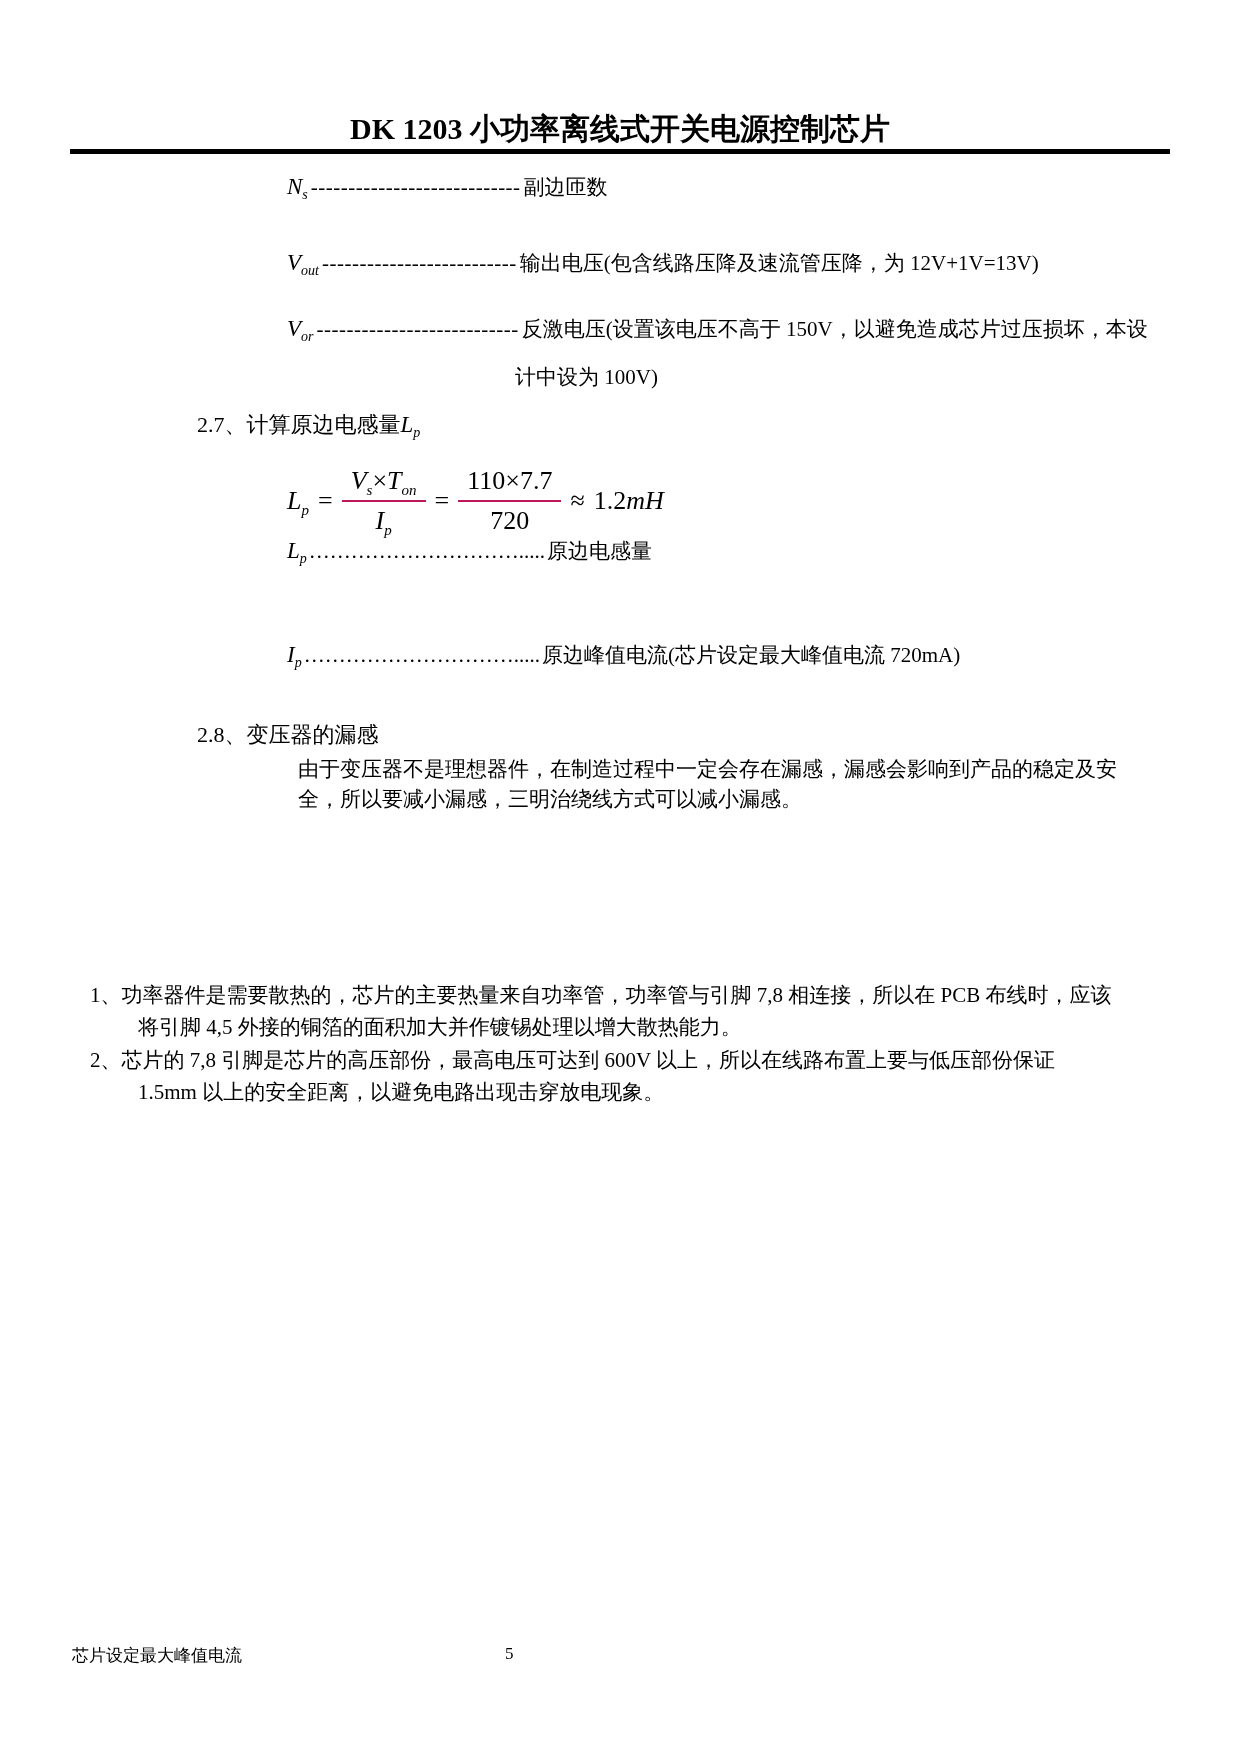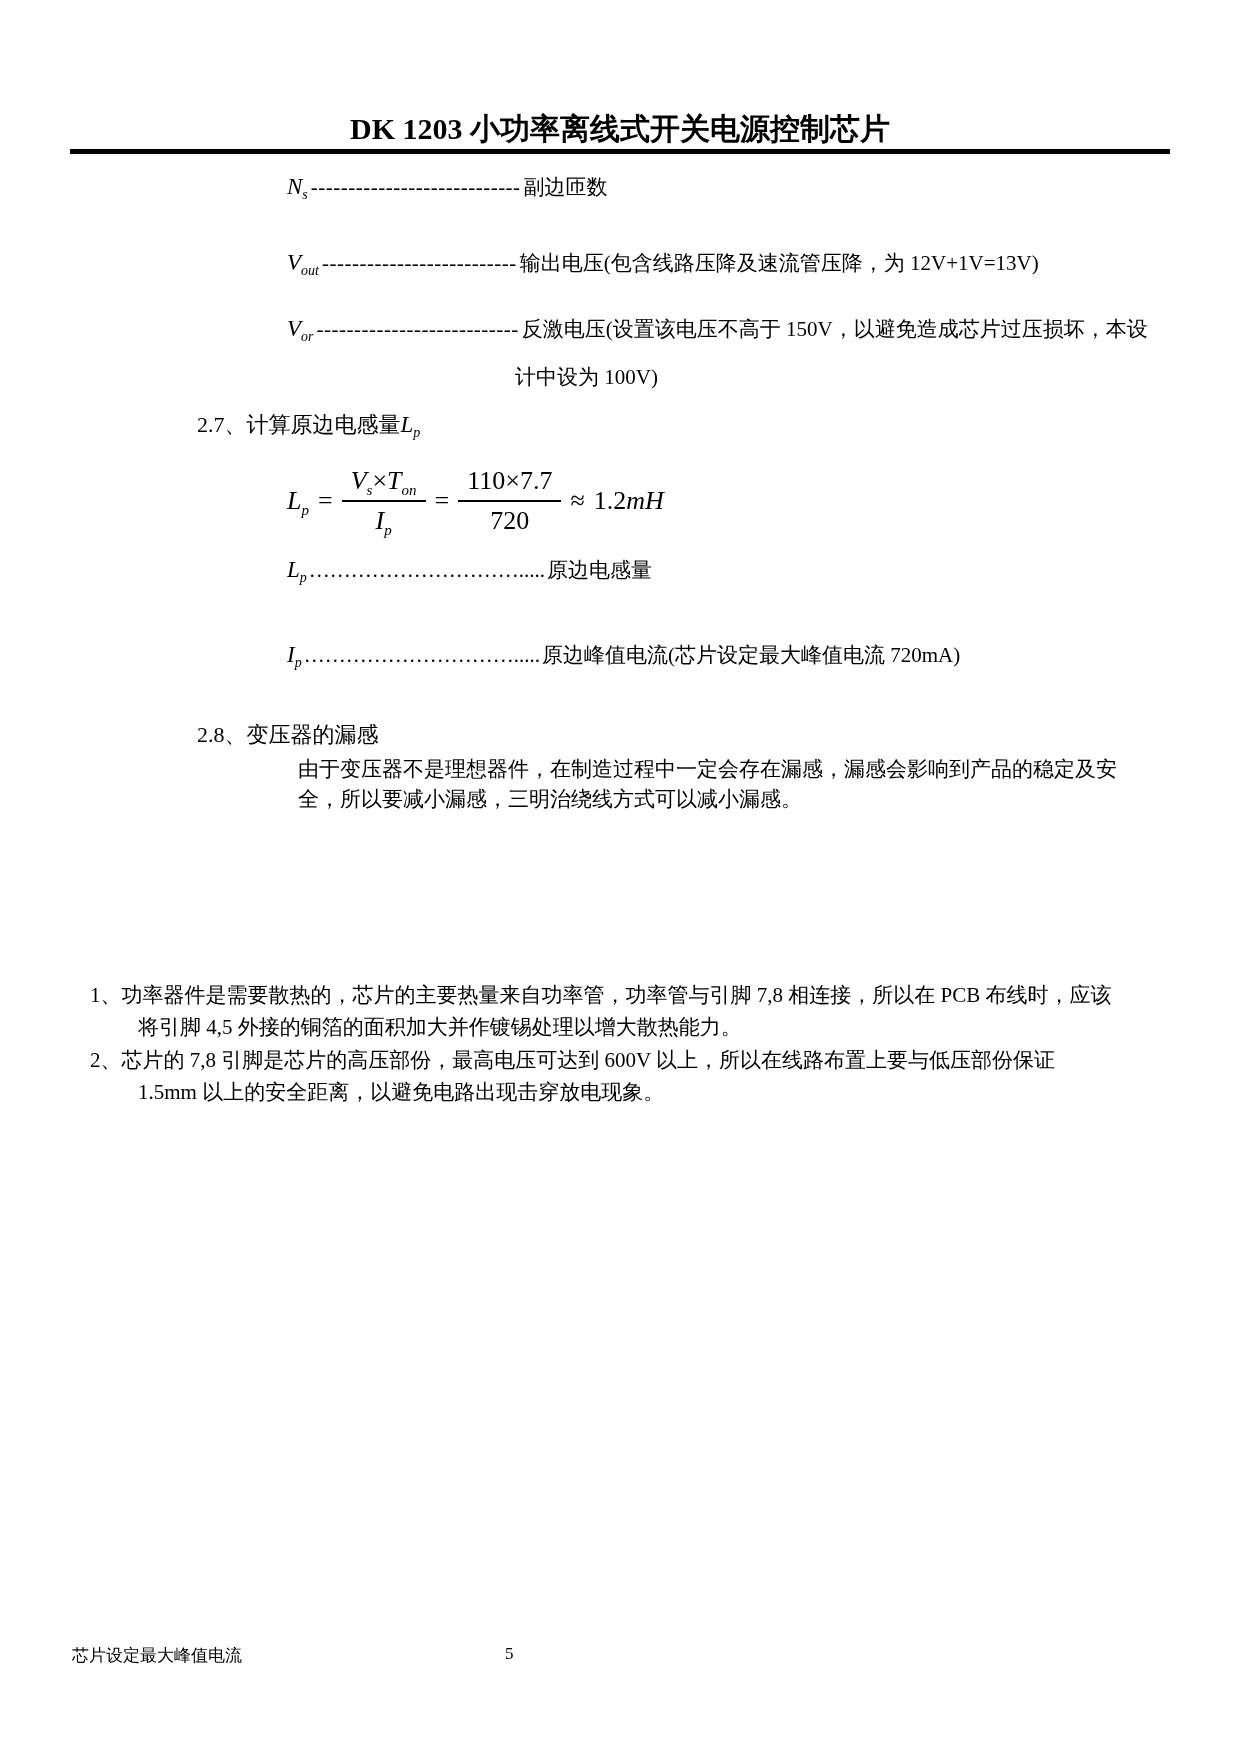--- a/index.html
+++ b/index.html
@@ -25,21 +25,21 @@
   .msym .sub, sub.msub { font-style:italic; font-size:14px; line-height:0; vertical-align:-5px; }
   .leader-dash { font-size:21px; margin:0 3px; letter-spacing:0.5px; }
   .leader-dots { font-size:21px; margin:0 2px; letter-spacing:0; }
 
   .sec-heading { font-size:22px; }
 
   .formula { display:flex; align-items:center; gap:9px; font-size:26px; }
   .formula .it { font-style:italic; }
   .formula sub { font-style:italic; font-size:15px; line-height:0; vertical-align:-6px; }
   .frac { display:inline-flex; flex-direction:column; align-items:center; }
-  .frac .num { padding:0 9px 4px; border-bottom:2px solid #000000;text-align:center; }
+  .frac .num { padding:0 9px 4px; border-bottom:2px solid #be185d;text-align:center; }
   .frac .den { padding-top:4px; }
 
   .notes-heading {
     font-size:33px; font-weight:bold; letter-spacing:1px;
     font-family:"Liberation Sans","DejaVu Sans",sans-serif;
   }
   .notes-heading .diamond { font-size:30px; vertical-align:1px; }
 
   .footer-text { font-size:17px; }
 </style>
@@ -78,21 +78,21 @@
     </span>
     <span>=</span>
     <span class="frac">
       <span class="num">110×7.7</span>
       <span class="den">720</span>
     </span>
     <span>≈</span>
     <span><span>1.2</span><span class="it">mH</span></span>
   </div>
 
-  <div class="abs body-text" style="top:540px; left:287px;">
+  <div class="abs body-text" style="top:521px; left:287px;">
     <span class="msym"><span>L</span><sub class="msub">p</sub></span><span class="leader-dots">………………………….....</span><span>原边电感量</span>
   </div>
 
   <div class="abs body-text" style="top:625px; left:287px;">
     <span class="msym"><span>I</span><sub class="msub">p</sub></span><span class="leader-dots">………………………….....</span><span>原边峰值电流(芯片设定最大峰值电流 720mA)</span>
   </div>
 
   <div class="abs sec-heading" style="top:704px; left:197px;">2.8、变压器的漏感</div>
   <div class="abs body-text" style="top:770px; left:298px;">全，所以要减小漏感，三明治绕线方式可以减小漏感。</div>
   <div class="abs body-text" style="top:740px; left:298px;">由于变压器不是理想器件，在制造过程中一定会存在漏感，漏感会影响到产品的稳定及安</div>

